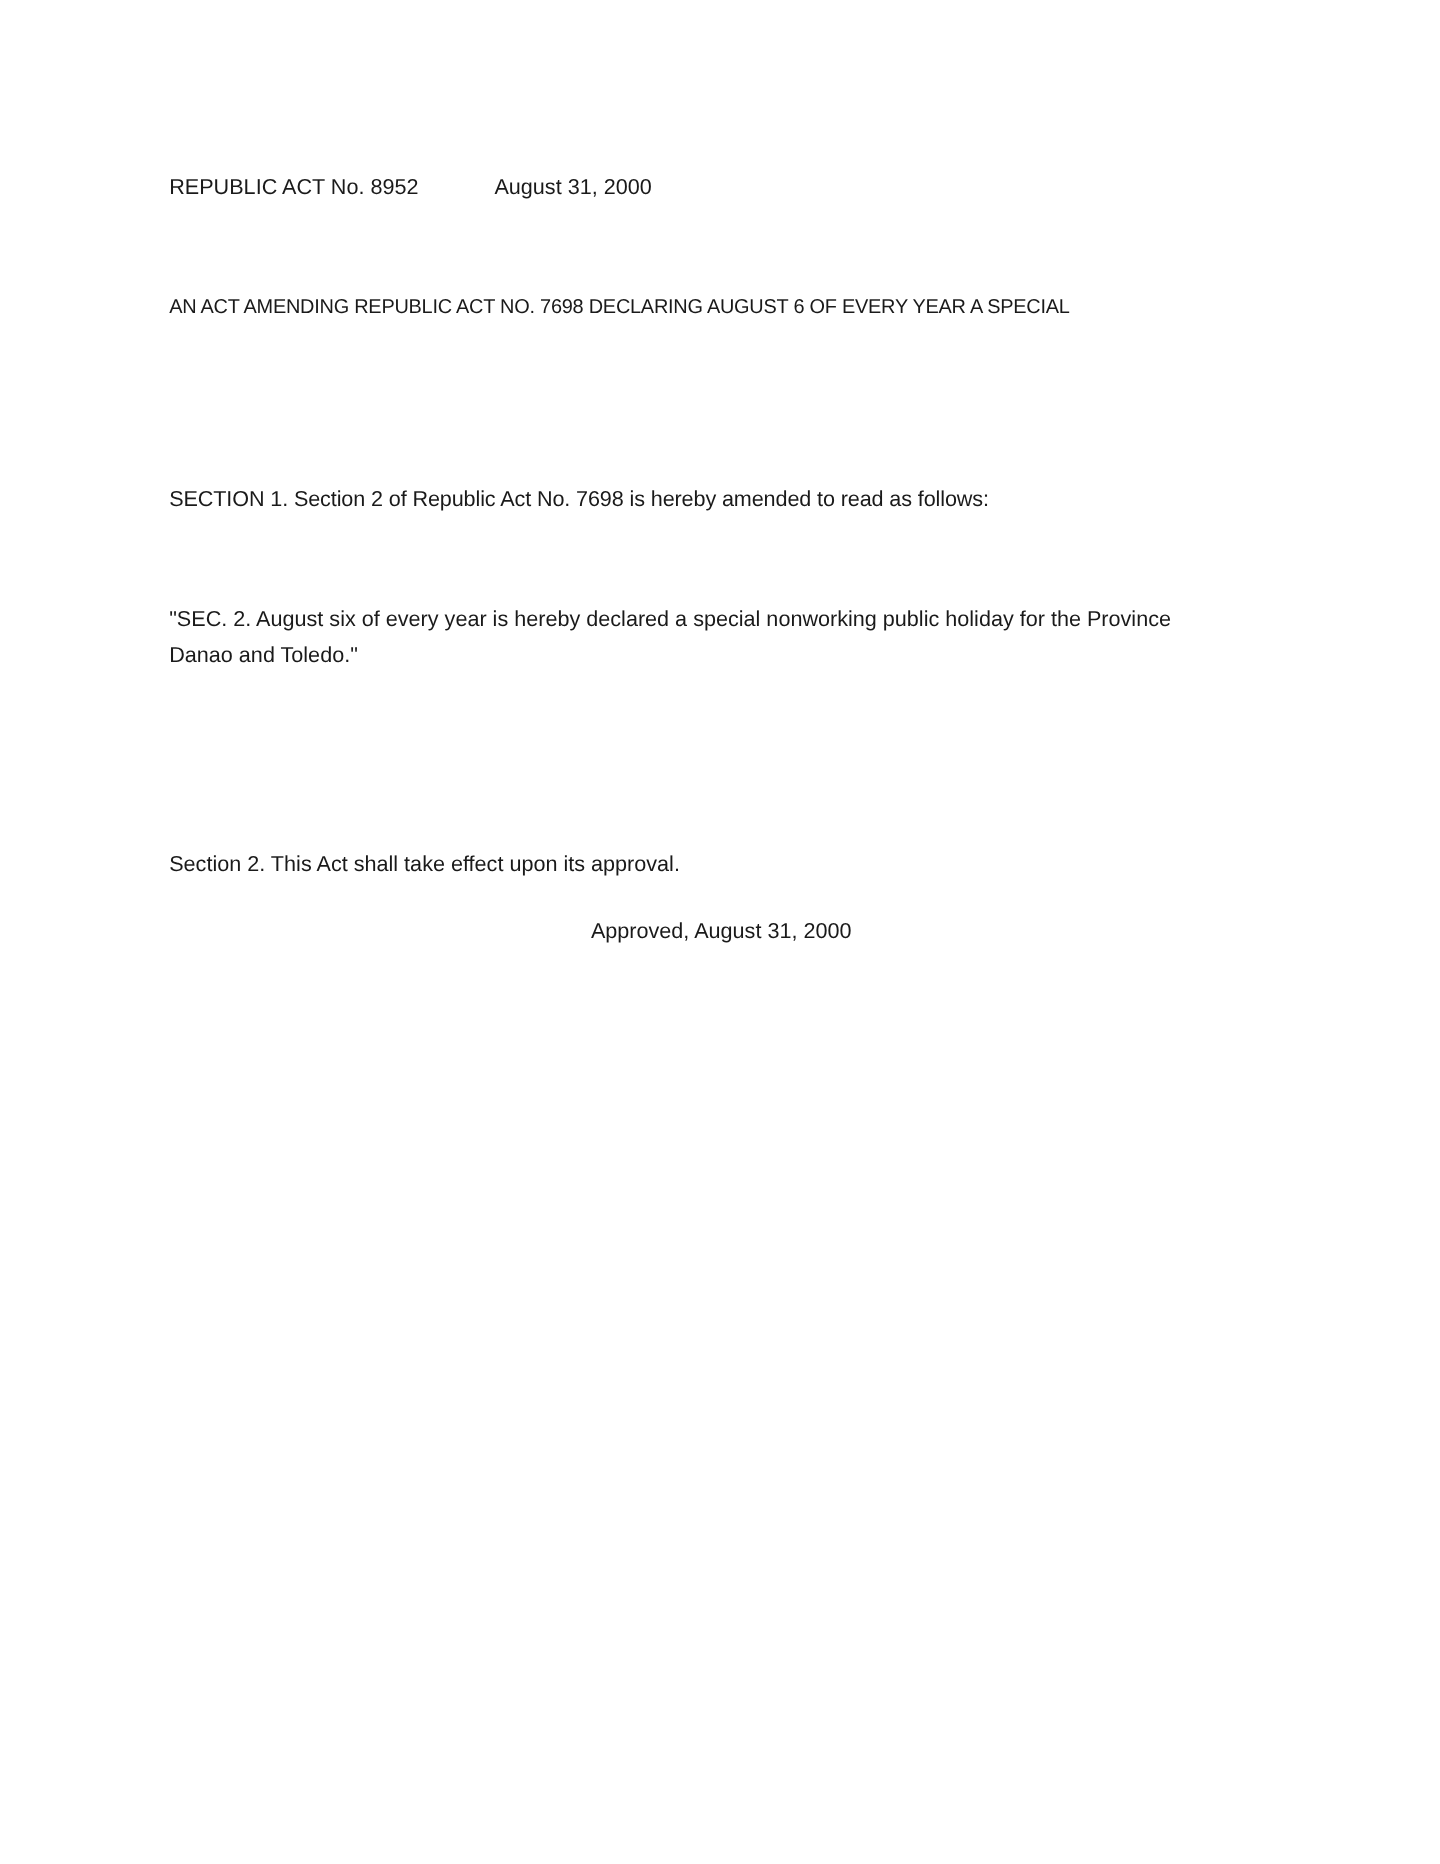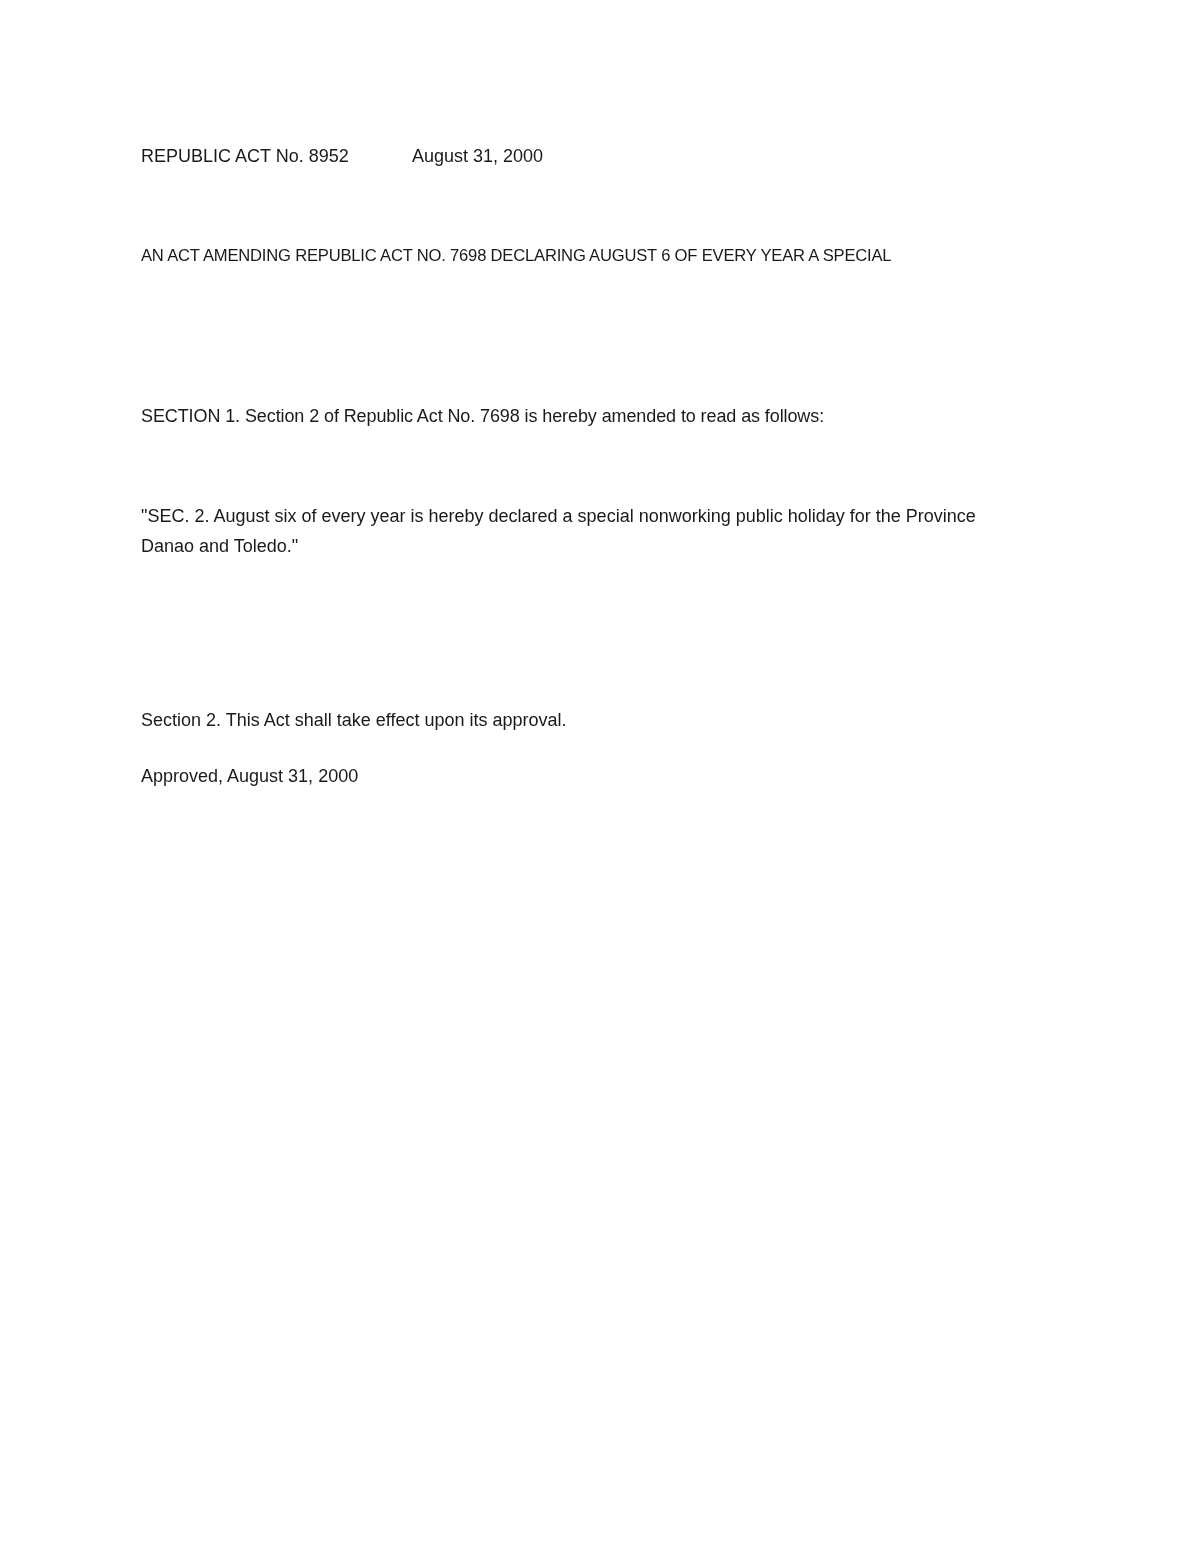--- a/index.html
+++ b/index.html
@@ -63,20 +63,21 @@
       white-space: nowrap;
     }
     .section2 {
       top: 661px;
       white-space: nowrap;
       margin-top: 44px;
     }
     .approved {
       top: 761px;
       white-space: nowrap;
+      text-align: center;
     }
   </style>
 </head>
 <body>
 
 <div class="page">
 
   <p class="para heading-line">
     <span class="act-no">REPUBLIC ACT No. 8952</span><span>August 31, 2000</span>
   </p>

